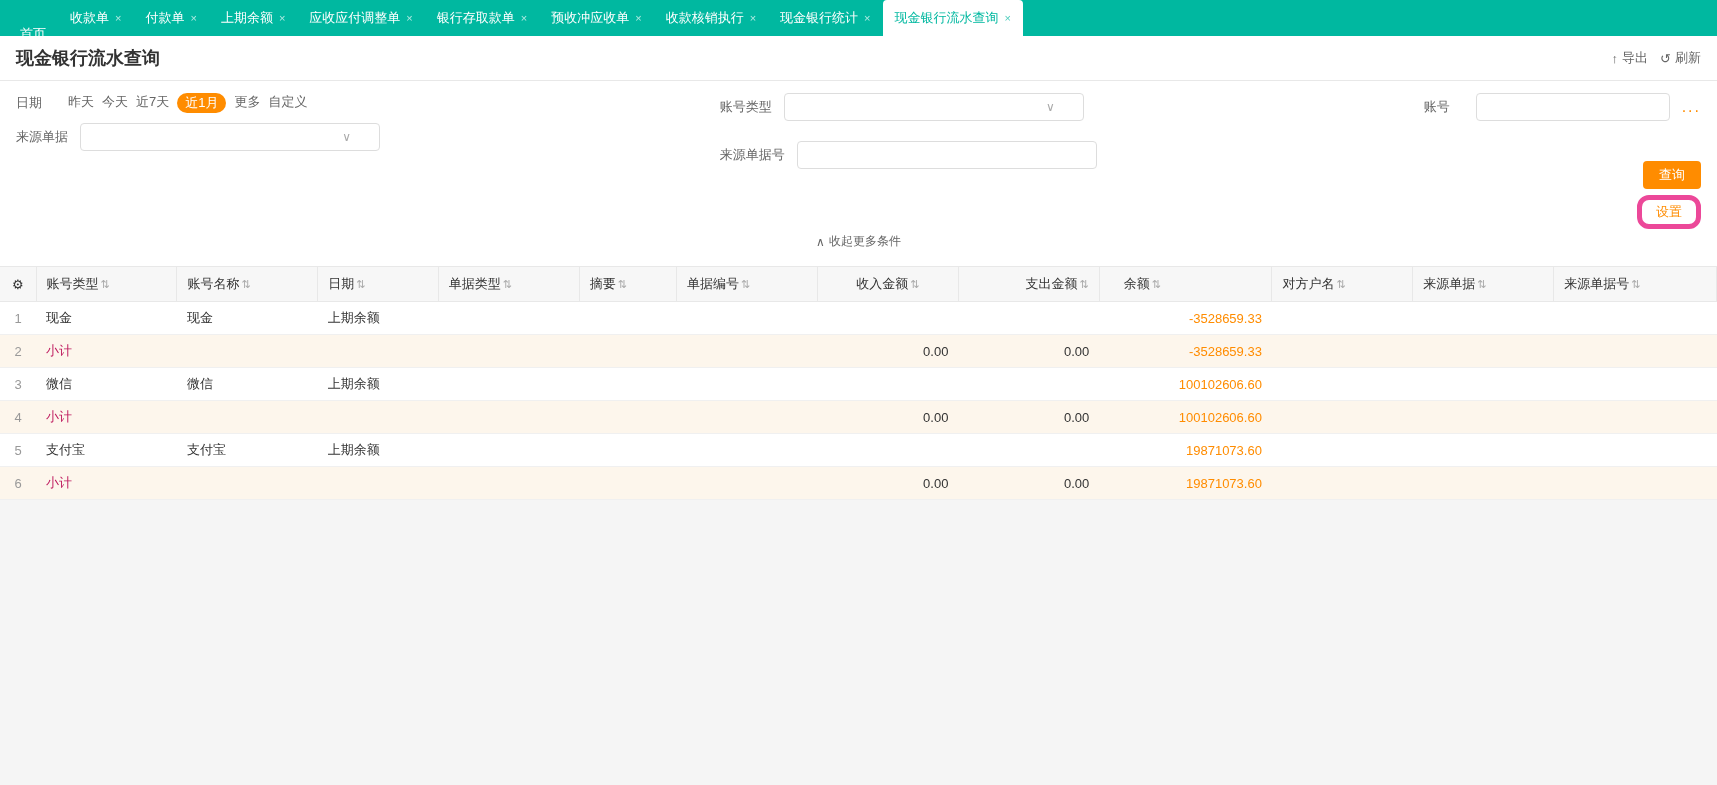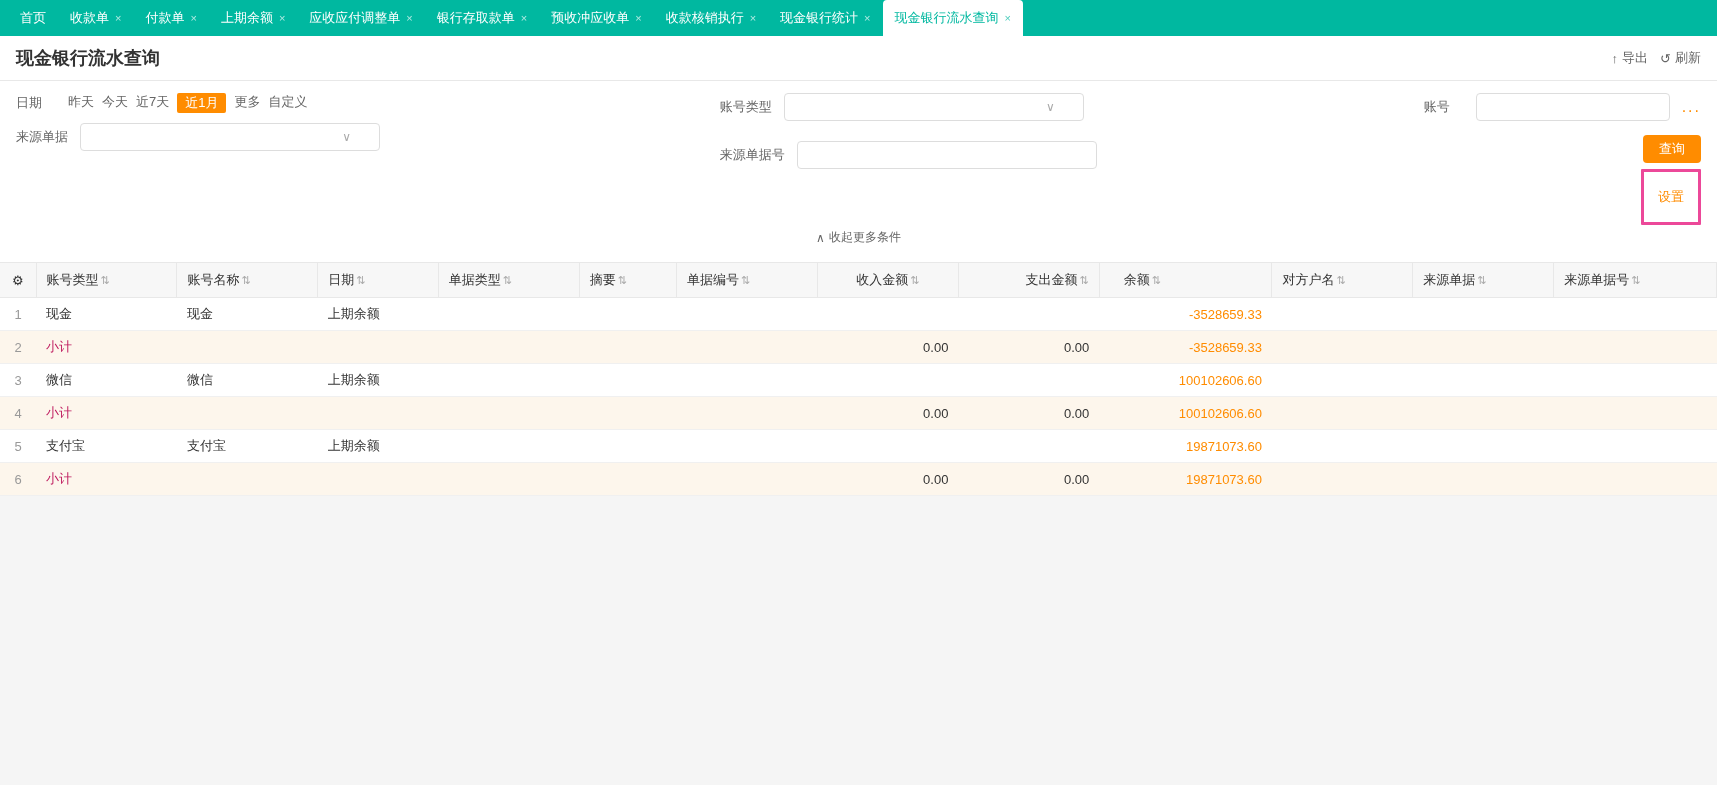--- a/index.html
+++ b/index.html
@@ -31,21 +31,21 @@
       color: #00b8a0;
       border-radius: 4px 4px 0 0;
     }
     .nav-item .close-x {
       font-size: 11px;
       opacity: 0.7;
       margin-left: 2px;
     }
     .nav-home {
       color: #fff;
-      padding: 0 12px;
+      padding: 16px 12px;
       height: 36px;
       line-height: 36px;
       font-size: 13px;
       cursor: pointer;
     }
 
     
     .page-header {
       background: #fff;
       padding: 10px 16px;
@@ -89,21 +89,21 @@
       gap: 8px;
     }
     .date-shortcut {
       color: #666;
       cursor: pointer;
       font-size: 13px;
     }
     .date-shortcut.active {
       background: #ff8c00;
       color: #fff;
-      border-radius: 2px;
+      border-radius: 10px;
       padding: 1px 8px;
     }
     .date-range {
       color: #666;
       font-size: 12px;
       margin-left: 4px;
     }
     .filter-select {
       border: 1px solid #ddd;
       border-radius: 4px;
@@ -130,27 +130,28 @@
     }
     .btn-query {
       background: #ff8c00;
       color: #fff;
       border: none;
       border-radius: 4px;
       padding: 5px 16px;
       cursor: pointer;
       font-size: 13px;
       white-space: nowrap;
+      margin-top: 32px;
     }
     .btn-settings {
       background: #fff;
       color: #ff8c00;
-      border: 3px solid #ec4899;
-      border-radius: 1px;
-      padding: 16px 14px;
+      border: 5px solid #ec4899;
+      border-radius: 12px;
+      padding: 3px 14px;
       cursor: pointer;
       font-size: 13px;
       white-space: nowrap;
     }
     .collapse-bar {
       display: flex;
       align-items: center;
       justify-content: center;
       padding: 4px 0;
       color: #666;
@@ -319,21 +320,21 @@
           <span></span>
           <span class="chevron-icon">∨</span>
         </div>
       </div>
       <div class="field-group" style="margin-top: 20px;">
         <span class="filter-label">来源单据号</span>
         <input class="filter-input" style="min-width: 300px;">
       </div>
     </div>
 
-    <div style="min-width:200px; display:flex; flex-direction:column; gap:6px;">
+    <div style="min-width:200px; display:flex; flex-direction:column; ">
       <div class="field-group" style="margin-bottom:4px;">
         <span class="filter-label">账号</span>
         <input class="filter-input" style="min-width: 100px; flex: 1 1 0%;">
         <span class="dots-btn">...</span>
       </div>
       <div style="display:flex; flex-direction:column; gap:6px; align-items:flex-end; margin-top:4px;">
         <button class="btn-query">查询</button>
         <button class="btn-settings">设置</button>
       </div>
     </div>

